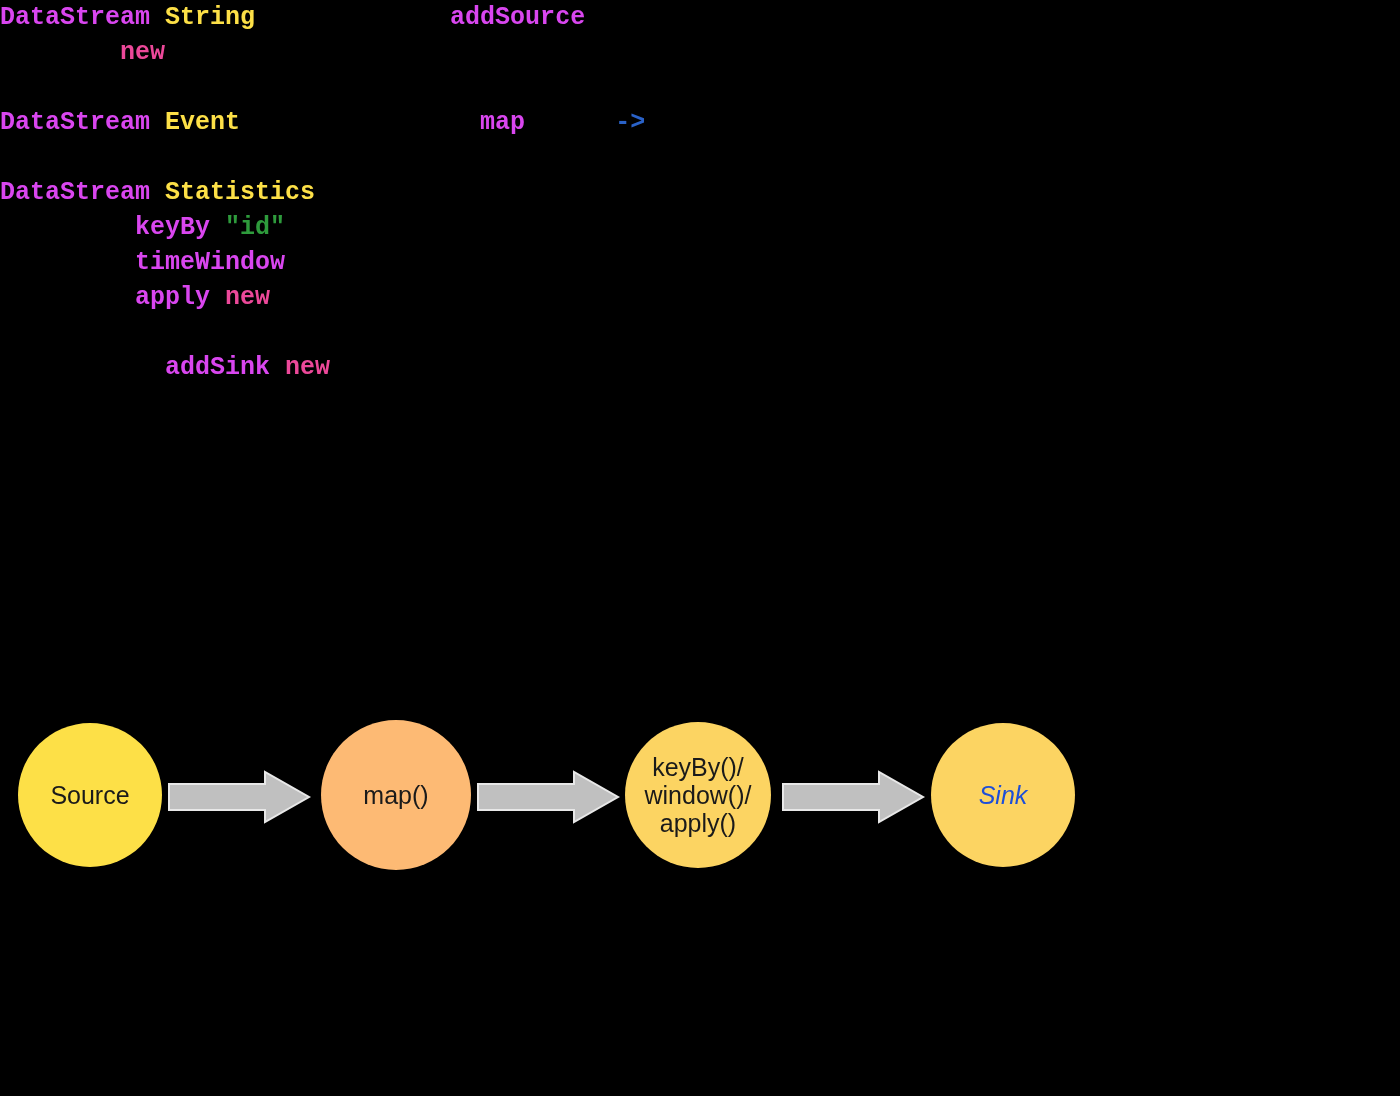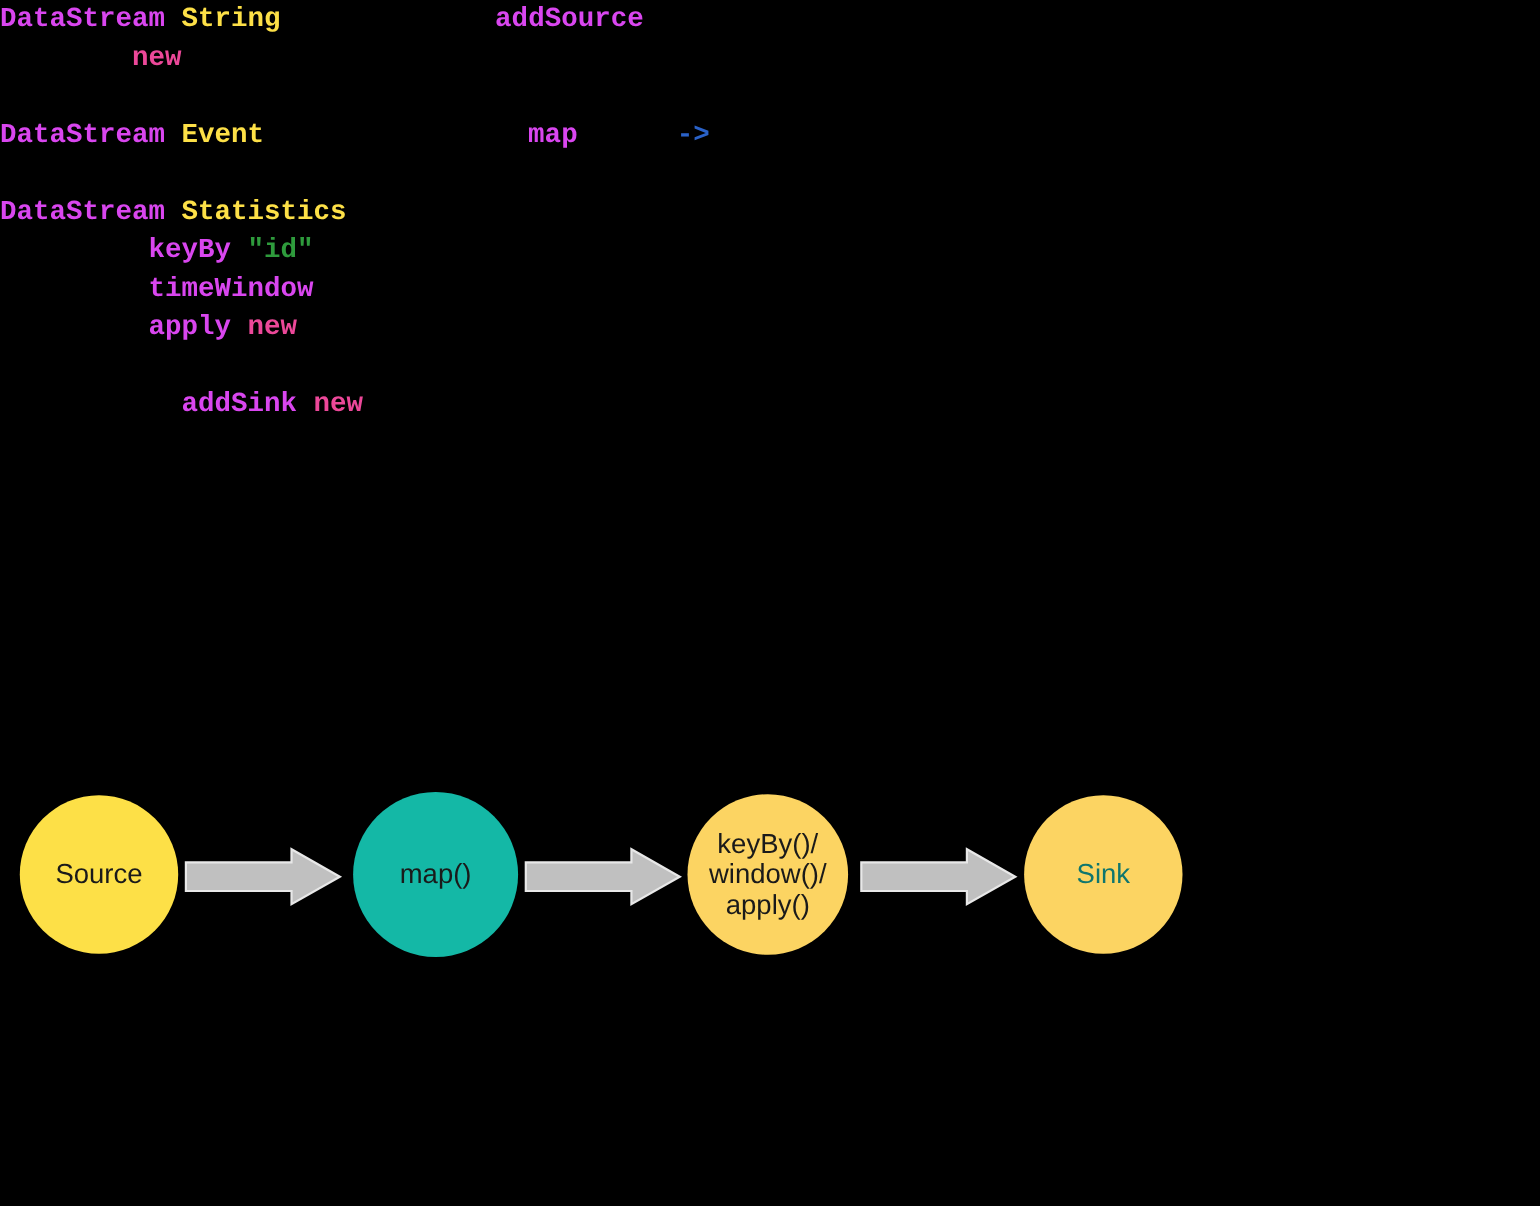--- a/index.html
+++ b/index.html
@@ -74,25 +74,25 @@
 <div id="diagram">
   <svg id="arrow-layer" width="1400" height="300" style="position:absolute;left:0;top:0;">
       <polygon points="169,124 265,124 265,112 309,137 265,162 265,150 169,150" fill="#C0C0C0" stroke="#E8E8E8" stroke-width="2" stroke-linejoin="miter"></polygon>
       <polygon points="478,124 574,124 574,112 618,137 574,162 574,150 478,150" fill="#C0C0C0" stroke="#E8E8E8" stroke-width="2" stroke-linejoin="miter"></polygon>
       <polygon points="783,124 879,124 879,112 923,137 879,162 879,150 783,150" fill="#C0C0C0" stroke="#E8E8E8" stroke-width="2" stroke-linejoin="miter"></polygon>
     </svg>
   <div id="node-layer">
       <div class="node-circle" style="left: 18px; top: 63px; width: 144px; height: 144px; background: #fde047; color: rgb(26, 26, 26);">
         <span class="node-label">Source</span>
       </div>
-      <div class="node-circle" style="left: 321px; top: 60px; width: 150px; height: 150px; background: #14b8a6; color: rgb(26, 26, 26);">
+      <div class="node-circle" style="left: 321px; top: 60px; width: 150px; height: 150px; background: #fdba74; color: rgb(26, 26, 26);">
         <span class="node-label">map()</span>
       </div>
       <div class="node-circle" style="left: 625px; top: 62px; width: 146px; height: 146px; background: rgb(252, 212, 98); color: rgb(26, 26, 26);">
         <span class="node-label">keyBy()/
 window()/
 apply()</span>
       </div>
-      <div class="node-circle" style="left: 931px; top: 63px; width: 144px; height: 144px; background: rgb(252, 212, 98); color: #0f766e;">
+      <div class="node-circle" style="left: 931px; top: 63px; width: 144px; height: 144px; background: rgb(252, 212, 98); color: #1d4ed8; font-style: italic;">
         <span class="node-label">Sink</span>
       </div>
     </div>
 </div>
 
 </body></html>

